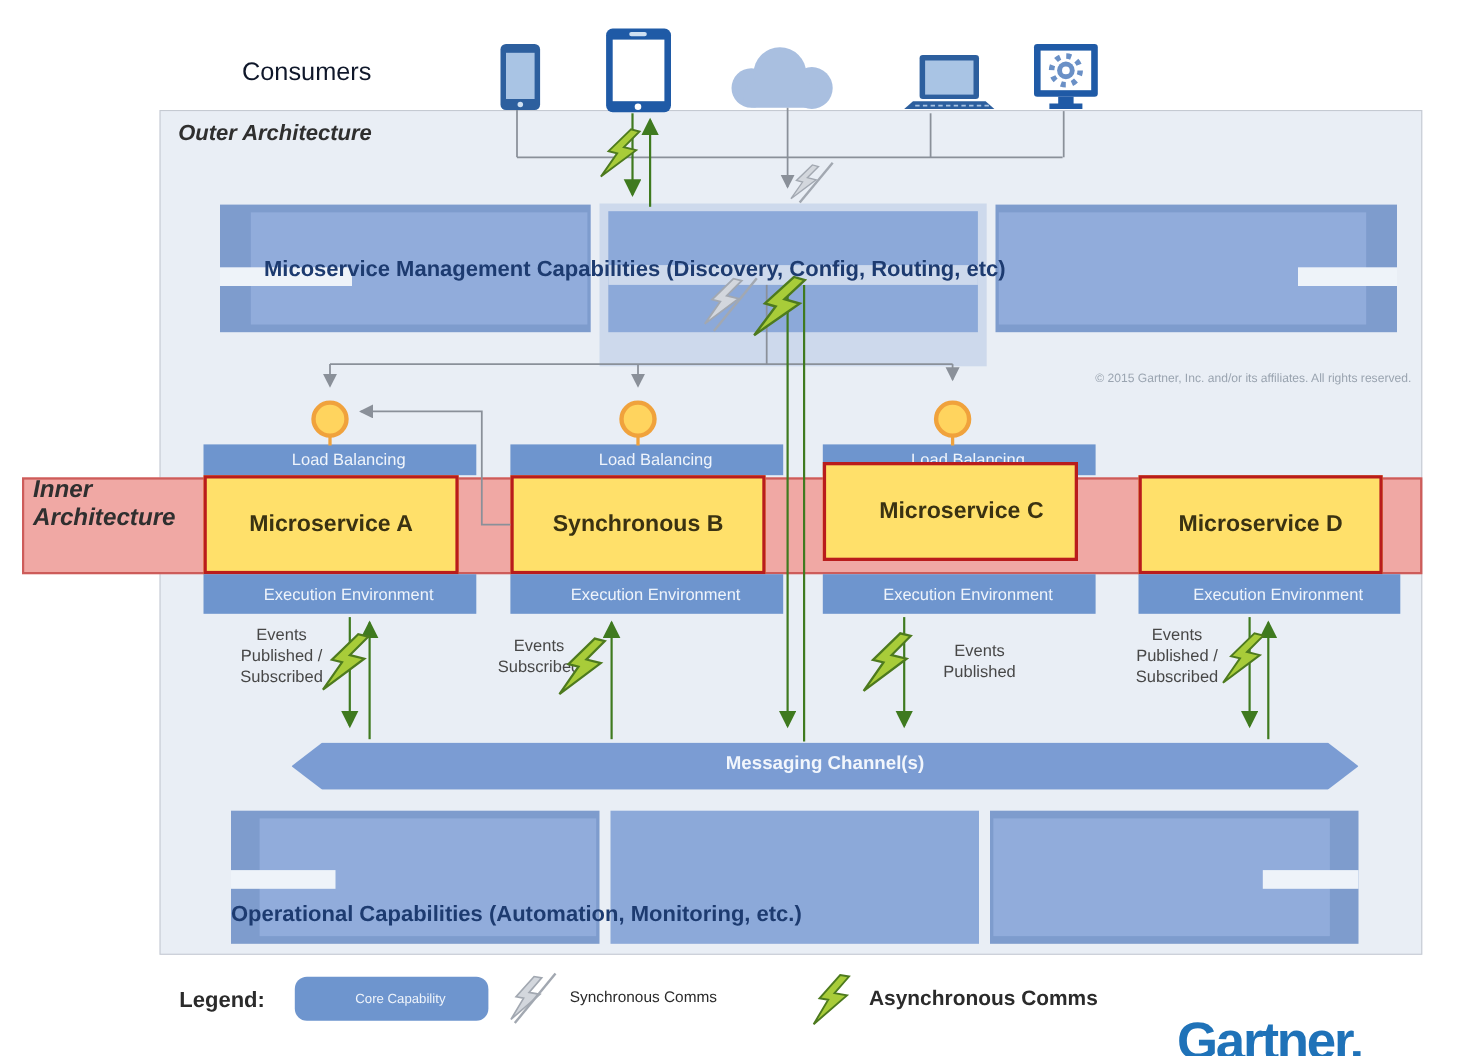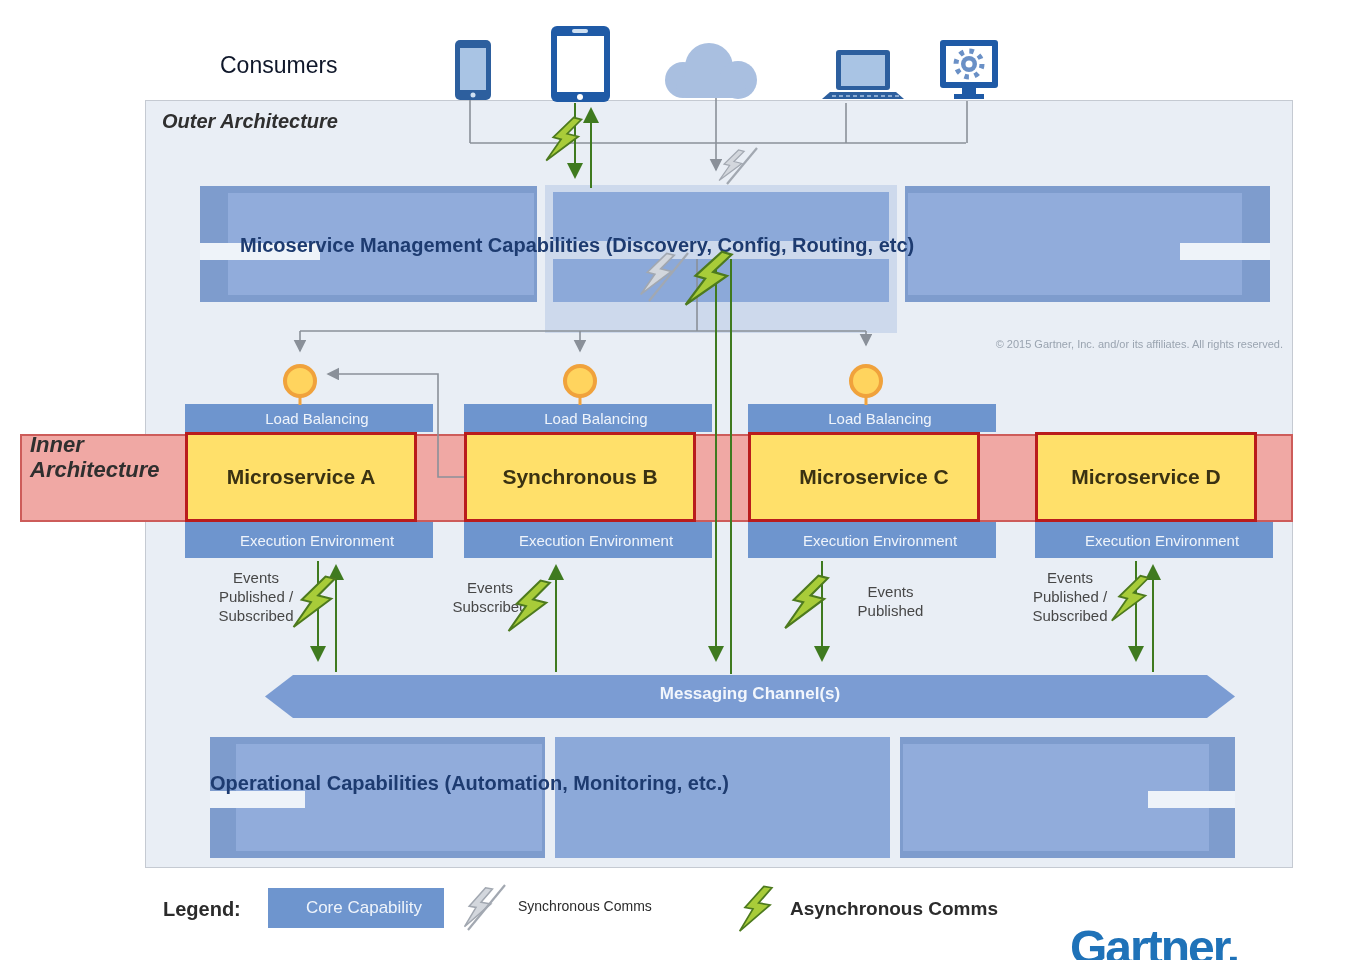--- a/index.html
+++ b/index.html
@@ -67,21 +67,21 @@
 Published /
 Subscribed</div>
 
   <div class="bar-blue" style="left:464px;top:404px;width:232px;height:28px;">Load Balancing</div>
   <div class="ms-box" style="left:464px;top:432px;width:232px;height:90px;">Synchronous B</div>
   <div class="bar-blue" style="left:464px;top:522px;width:232px;height:36px;">Execution Environment</div>
   <div class="t evt" style="left:435px;top:578px;width:110px;">Events
 Subscribed</div>
 
   <div class="bar-blue" style="left:748px;top:404px;width:232px;height:28px;">Load Balancing</div>
-  <div class="ms-box" style="left:748px;top:432px;width:232px;height:90px;padding-left:20px;">Microservice C</div>
+  <div class="ms-box" style="left:748px;top:420px;width:232px;height:90px;padding-left:20px;">Microservice C</div>
   <div class="bar-blue" style="left:748px;top:522px;width:232px;height:36px;">Execution Environment</div>
   <div class="t evt" style="left:843px;top:582px;width:95px;">Events
 Published</div>
 
   <div class="ms-box" style="left:1035px;top:432px;width:222px;height:90px;">Microservice D</div>
   <div class="bar-blue" style="left:1035px;top:522px;width:222px;height:36px;">Execution Environment</div>
   <div class="t evt" style="left:1014px;top:568px;width:112px;">Events
 Published /
 Subscribed</div>
 
@@ -90,24 +90,24 @@
 
   <div class="blk-base" style="left:210px;top:737px;width:335px;height:121px;">
     <div class="blk-inner" style="left:26px;top:7px;right:3px;bottom:7px;"></div>
   </div>
   <div class="band-white" style="left:210px;top:791px;width:95px;height:17px;"></div>
   <div class="blk" style="left:555px;top:737px;width:335px;height:121px;"></div>
   <div class="blk-base" style="left:900px;top:737px;width:335px;height:121px;">
     <div class="blk-inner" style="left:3px;top:7px;right:26px;bottom:7px;"></div>
   </div>
   <div class="band-white" style="left:1148px;top:791px;width:87px;height:17px;"></div>
-  <div class="t title-navy" style="left:210px;top:772px;width:1025px;">Operational Capabilities (Automation, Monitoring, etc.)</div>
+  <div class="t title-navy" style="left:210px;top:820px;width:1025px;">Operational Capabilities (Automation, Monitoring, etc.)</div>
 
   <div class="t" style="left:163px;top:898px;font-size:20px;font-weight:bold;color:#2b2b2b;">Legend:</div>
-  <div class="bar-blue" style="left:268px;top:888px;width:160px;height:40px;font-size:17px;">Core Capability</div>
+  <div class="bar-blue" style="left:268px;top:888px;width:160px;height:40px;font-size:12px;border-radius:11px;">Core Capability</div>
   <div class="t" style="left:518px;top:898px;font-size:14px;font-weight:normal;color:#2b2b2b;">Synchronous Comms</div>
   <div class="t" style="left:790px;top:898px;font-size:19px;font-weight:bold;color:#2b2b2b;">Asynchronous Comms</div>
   <div class="t" style="left:1070px;top:920px;font-size:48px;font-weight:bold;letter-spacing:-2px;color:#1f72b8;">Gartner.</div>
 
   <svg class="overlay" width="1348" height="960" viewBox="0 0 1348 960">
     <defs>
       <marker id="ag" markerWidth="9" markerHeight="9" refX="7" refY="4" orient="auto">
         <path d="M0 0 L8 4 L0 8 Z" fill="#8a9099"></path>
       </marker>
       <marker id="gr" markerWidth="9" markerHeight="9" refX="7" refY="4" orient="auto">

